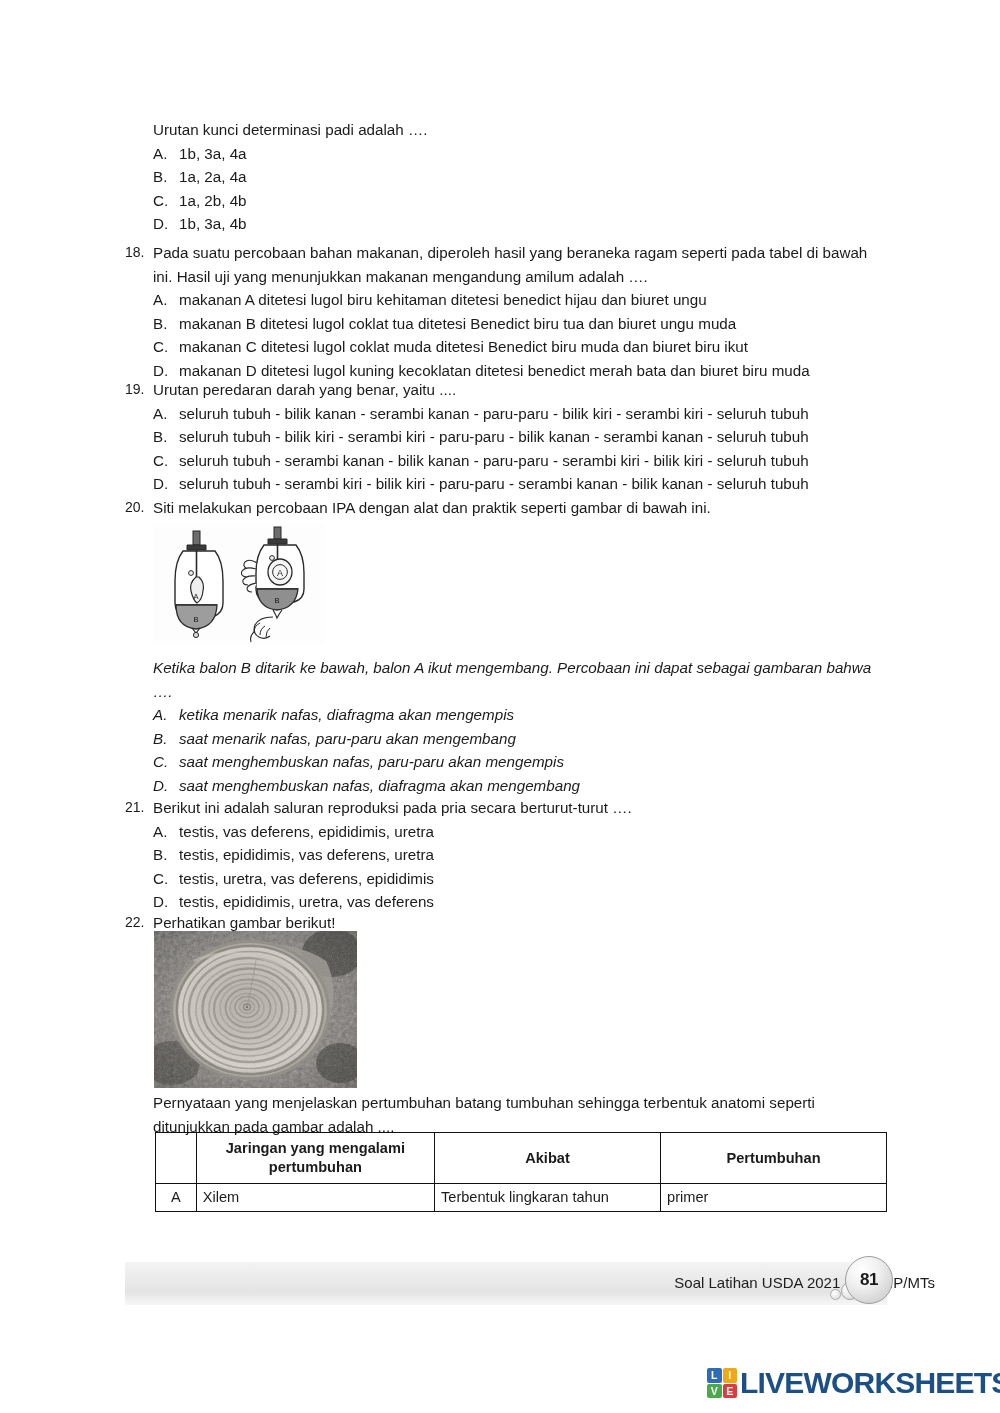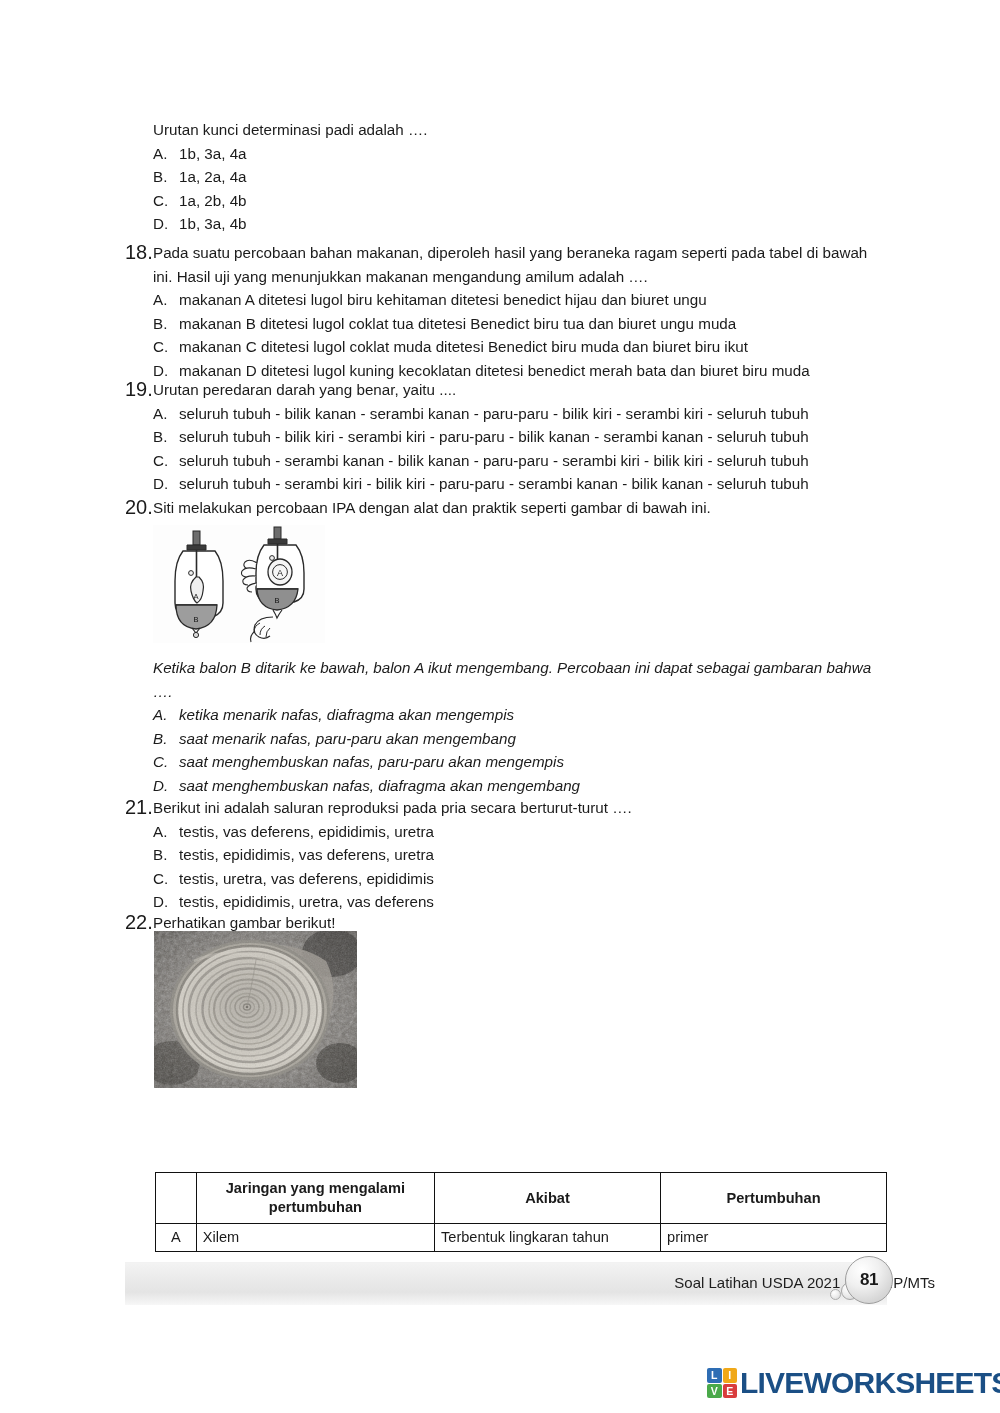--- a/index.html
+++ b/index.html
@@ -30,21 +30,21 @@
     left: 118px;
     width: 765px;
   }
   .qrow {
     display: flex;
     align-items: flex-start;
   }
   .qnum {
     width: 28px;
     flex: 0 0 28px;
-    font-size: 20px;
+    font-size: 14px;
     line-height: 23.5px;
     text-align: left;
   }
   .qtext {
     flex: 1 1 auto;
     font-size: 15.2px;
     line-height: 23.5px;
   }
   .opts {
     margin-left: 28px;
@@ -86,21 +86,21 @@
     width: 203px;
     height: 157px;
     overflow: hidden;
     background: #6f6f6f;
   }
 
   
   .tbl {
     position: absolute;
     left: 148px;
-    top: 1172px;
+    top: 1132px;
     width: 732px;
     border-collapse: collapse;
     font-size: 14.6px;
   }
   .tbl td, .tbl th {
     border: 1.3px solid #111;
     padding: 3px 6px;
   }
   .tbl thead th {
     text-align: center;
@@ -487,20 +487,23 @@
       <circle cx="93" cy="76" r="1.3" fill="#6e6a64"></circle>
 
       <path d="M93 76 q6 -28 9 -47" fill="none" stroke="#87837c" stroke-width="1" opacity="0.5"></path>
 
       <path d="M40 30 q40 -18 92 6 q18 6 28 18" fill="none" stroke="#d3cfc6" stroke-width="3" opacity="0.45"></path>
 
       <rect x="0" y="0" width="203" height="157" fill="#ffffff" opacity="0.55" filter="url(#grain)"></rect>
     </svg>
   </div>
 
+  <div class="qblock" style="top:1091px;">
+    <div class="plain">Pernyataan yang menjelaskan pertumbuhan batang tumbuhan sehingga terbentuk anatomi seperti ditunjukkan pada gambar adalah ....</div>
+  </div>
 
   <table class="tbl">
     <thead>
       <tr>
         <th class="col-idx"></th>
         <th class="col-jar">Jaringan yang mengalami pertumbuhan</th>
         <th class="col-aki">Akibat</th>
         <th class="col-per">Pertumbuhan</th>
       </tr>
     </thead>

